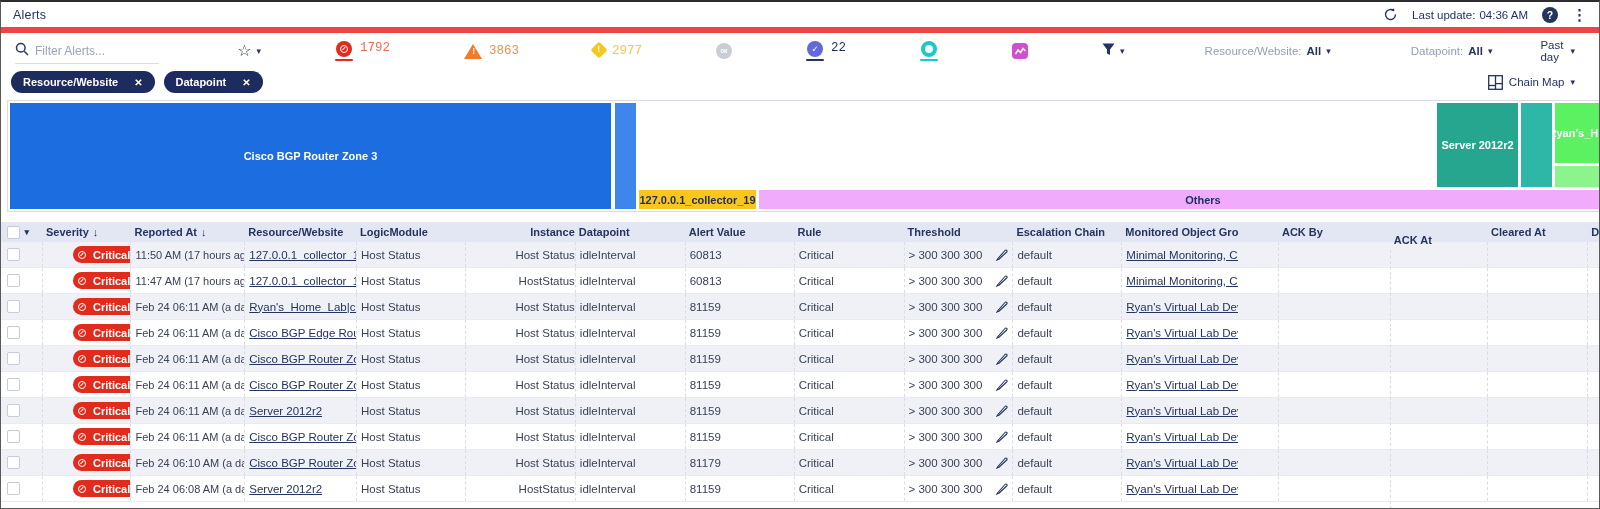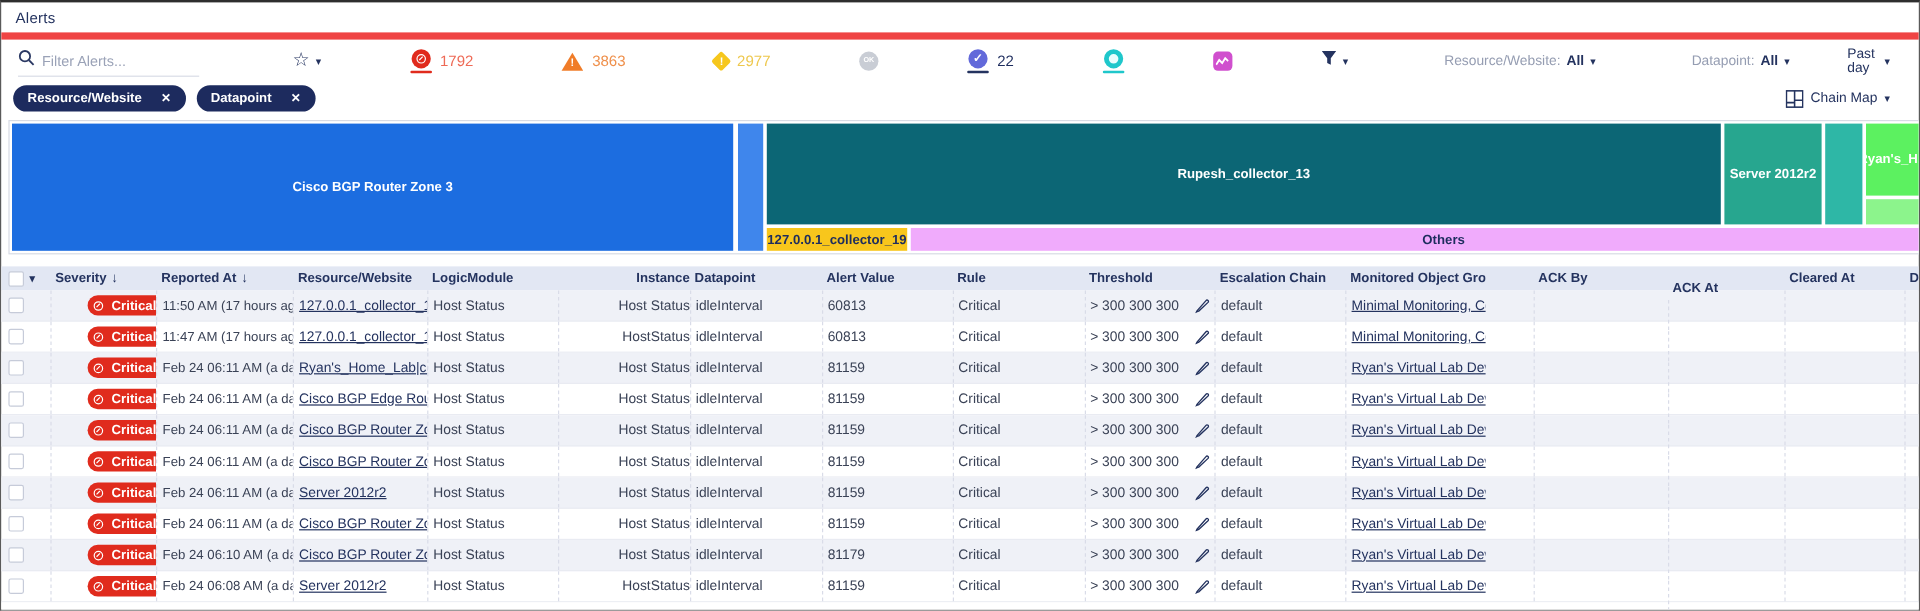--- a/index.html
+++ b/index.html
@@ -20,21 +20,21 @@
   .kebab { font-size:15px; font-weight:bold; color:#24335f; letter-spacing:0; line-height:1; }
 
   
   .filterbar { height:30px; margin-top:3px; display:flex; align-items:center; padding:0 14px;gap:48px; }
   .search-wrap { display:flex; align-items:center; width:238px; border-bottom:1px solid #d9dce6; height:26px; gap:6px; }
   .search-wrap input { border:0; outline:0; font-family:"Liberation Sans",sans-serif; font-size:12px; color:#42507e; width:100%; background:transparent; }
   .search-wrap input::placeholder { color:#9aa2b7; }
   .star-group { margin-left:30px; display:flex; align-items:center; gap:5px; color:#24335f; }
   .star { font-size:16px; line-height:1; }
   .caret { font-size:9px; color:#24335f; }
-  .sev-group { display:flex; align-items:center; gap:7px; margin-left:26px; }
+  .sev-group { display:flex; align-items:flex-start; gap:7px; margin-left:26px;font-family:Liberation Mono, monospace; }
   .sev-count { font-size:12.5px; }
   .ic-wrap { display:flex; flex-direction:column; align-items:center; }
   .ic-underline { width:18px; height:2px; border-radius:1px; margin-top:2px; }
   .circle-ic { width:16px; height:16px; border-radius:50%; display:flex; align-items:center; justify-content:center; }
   .crit-ic { background:#e02b1d; }
   .ring { width:8px; height:8px; border:1.5px solid #fff; border-radius:50%; position:relative; }
   .ring::after { content:""; position:absolute; left:1px; top:2.4px; width:4px; height:1.4px; background:#fff; transform:rotate(-45deg); }
   .tri { width:0; height:0; border-left:9px solid transparent; border-right:9px solid transparent; border-bottom:15px solid #f07c28; position:relative; }
   .tri::after { content:"!"; position:absolute; left:-2px; top:3px; color:#fff; font-size:9px; font-weight:bold; }
   .diamond { width:12px; height:12px; background:#f6c71d; transform:rotate(45deg); border-radius:2px; display:flex; align-items:center; justify-content:center; }
@@ -81,20 +81,34 @@
   .ago { margin-left:3px; }
   .sliver { height:11px; background:#fff; }
 </style>
 </head>
 <body>
 
 <div class="page">
 
   <div class="topbar">
     <span class="page-title">Alerts</span>
+    <div class="topbar-right">
+      <span class="icon-refresh">
+        <svg width="15" height="15" viewBox="0 0 15 15">
+            <path d="M12.5 7.5a5 5 0 1 1-1.7-3.76" fill="none" stroke="#24335f" stroke-width="1.4"></path>
+            <path d="M11 1.2 L11.3 4.2 L8.4 3.4 Z" fill="#24335f"></path>
+          </svg>
+      </span>
+      <span class="last-update">
+        <span>Last update:</span>
+        <span>04:36 AM</span>
+      </span>
+      <span class="help-circle">?</span>
+      <span class="kebab">⋮</span>
+    </div>
   </div>
 
   <div class="filterbar">
     <div class="search-wrap">
       <span>
         <svg width="14" height="14" viewBox="0 0 14 14">
             <circle cx="5.8" cy="5.8" r="4.3" fill="none" stroke="#2a3863" stroke-width="1.5"></circle>
             <line x1="9.2" y1="9.2" x2="13" y2="13" stroke="#2a3863" stroke-width="1.5"></line>
           </svg>
       </span>
@@ -201,21 +215,20 @@
           </svg>
       </span>
       <span>Chain Map</span>
       <span class="caret">▾</span>
     </div>
   </div>
 
   <div class="treemap" id="treemap">
       <div class="tm-block" style="left: 2px; top: 2px; width: 601px; height: 106px; background: rgb(28, 109, 224); color: rgb(255, 255, 255);">Cisco BGP Router Zone 3</div>
       <div class="tm-block" style="left: 607px; top: 2px; width: 21px; height: 106px; background: rgb(63, 134, 236); color: rgb(255, 255, 255);"></div>
-      <div class="tm-block" style="left: 631px; top: 2px; width: 795px; height: 84px; background: rgb(12, 102, 117); color: rgb(255, 255, 255);">Rupesh_collector_13</div>
       <div class="tm-block" style="left: 631px; top: 89px; width: 117px; height: 19px; background: rgb(248, 198, 28); color: rgb(30, 45, 94);">127.0.0.1_collector_19</div>
       <div class="tm-block" style="left: 751px; top: 89px; width: 888px; height: 19px; background: #f0abfc; color: rgb(30, 45, 94);">Others</div>
       <div class="tm-block" style="left: 1429px; top: 2px; width: 81px; height: 84px; background: rgb(39, 166, 143); color: rgb(255, 255, 255);">Server 2012r2</div>
       <div class="tm-block" style="left: 1513px; top: 2px; width: 31px; height: 84px; background: rgb(46, 183, 166); color: rgb(255, 255, 255);"></div>
       <div class="tm-block" style="left: 1547px; top: 2px; width: 46px; height: 60px; background: rgb(92, 241, 96); color: rgb(255, 255, 255);">Ryan's_H...</div>
       <div class="tm-block" style="left: 1547px; top: 65px; width: 46px; height: 21px; background: rgb(140, 244, 140); color: rgb(255, 255, 255);"></div>
     </div>
 
   <div class="table">
     <div class="thead">

